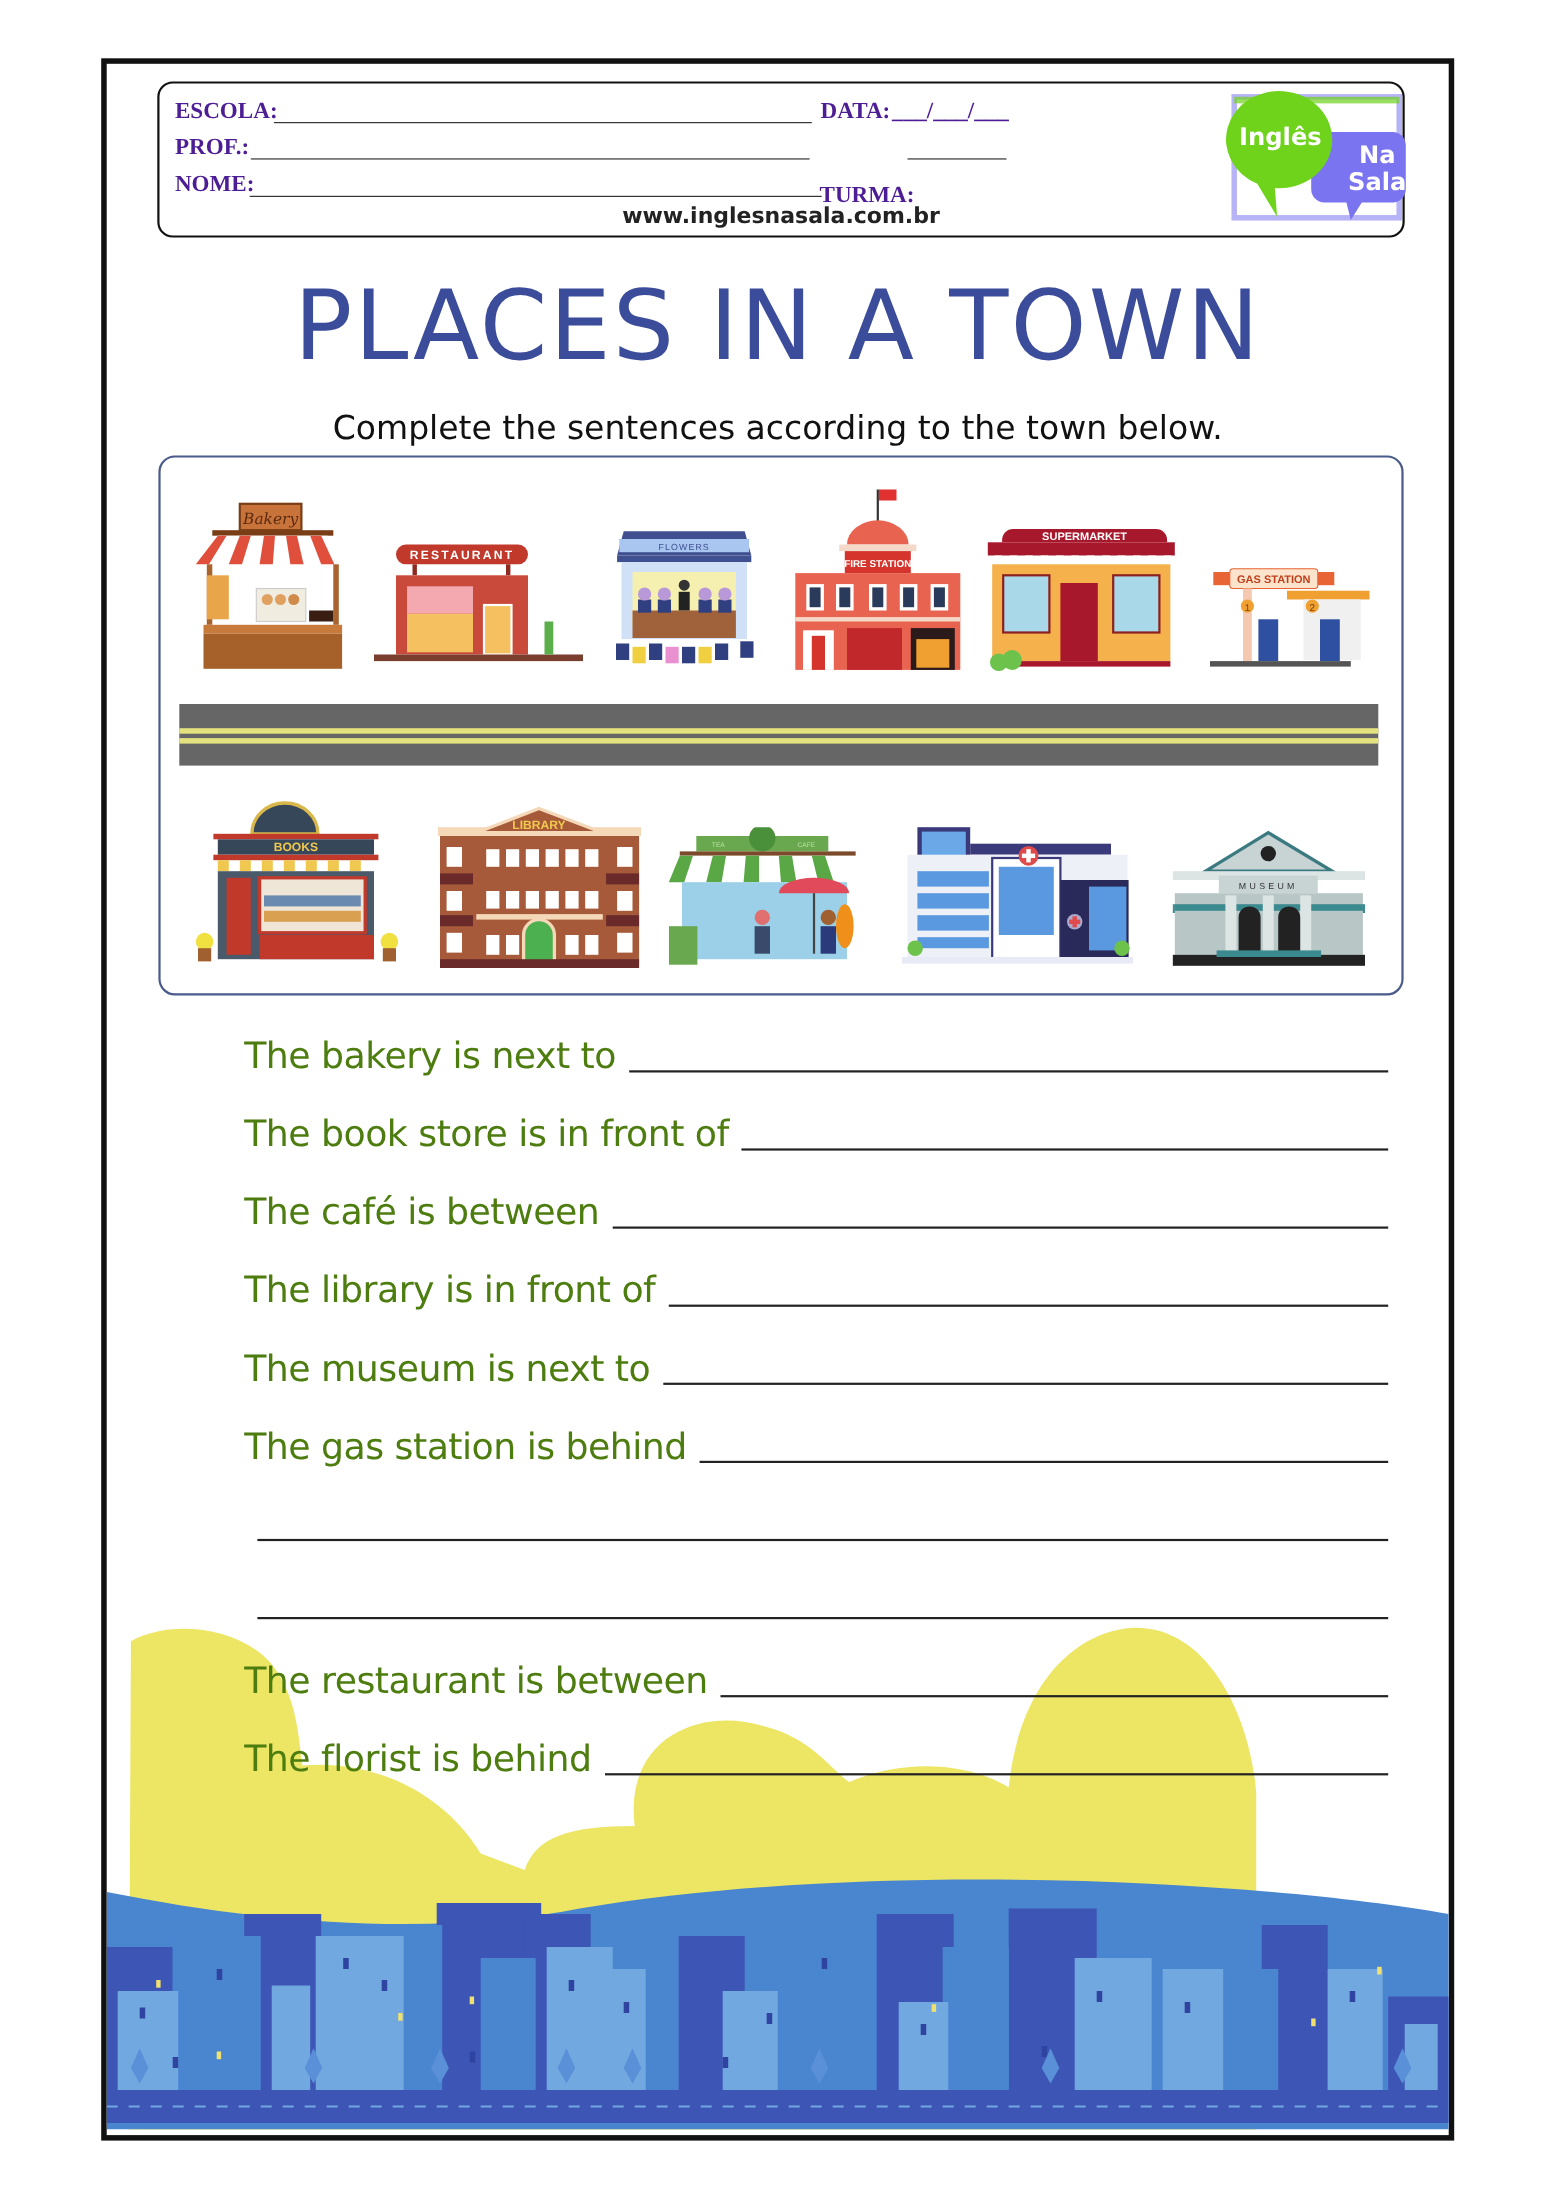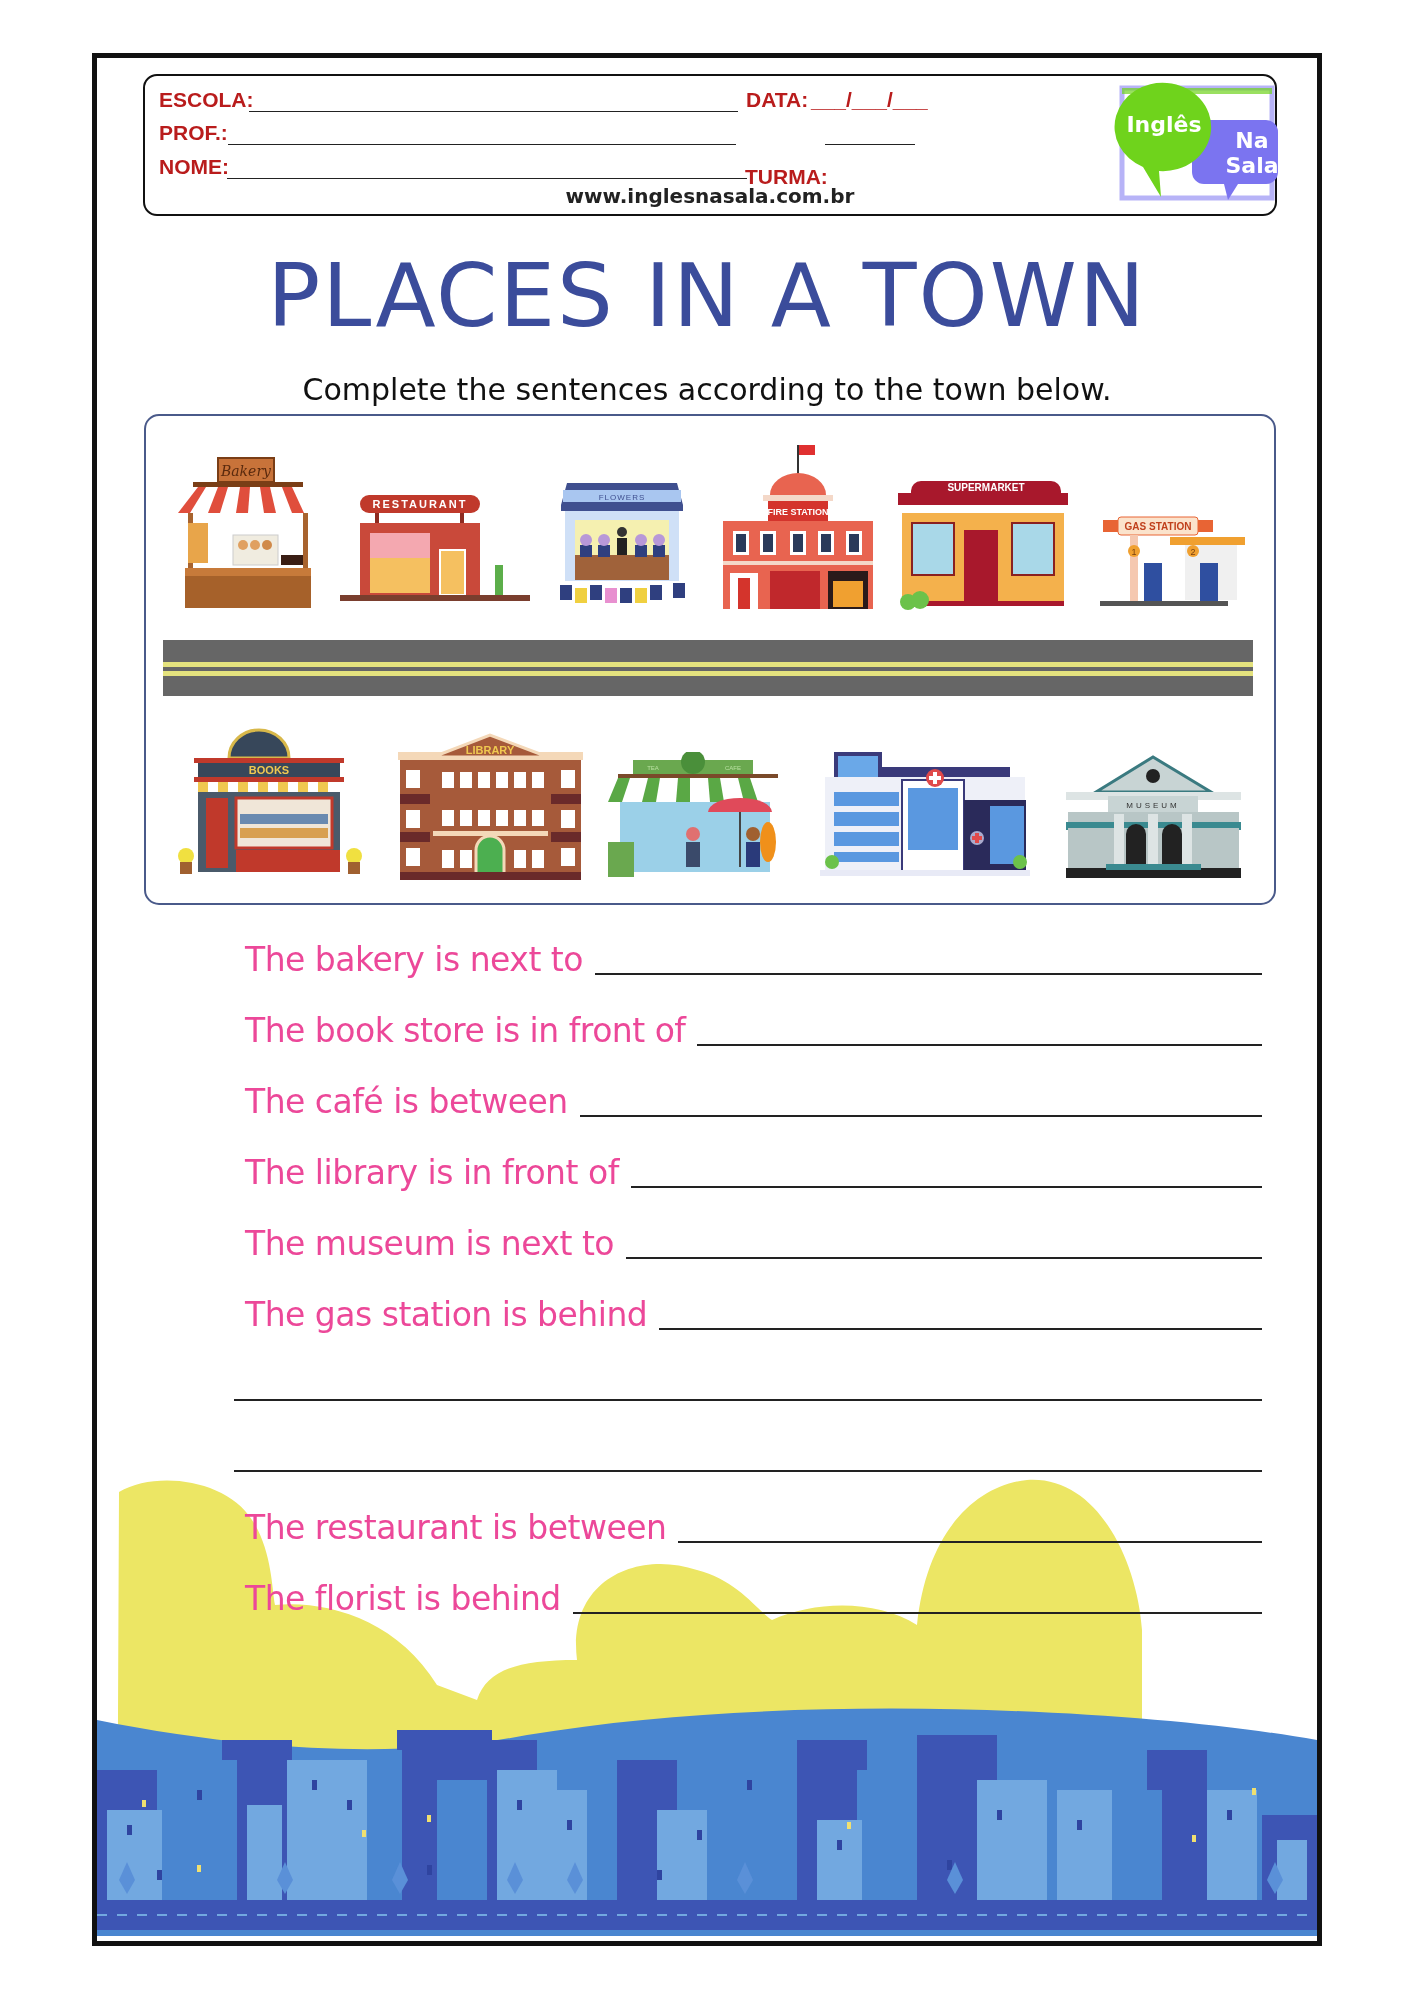--- a/index.html
+++ b/index.html
@@ -1,37 +1,37 @@
 <!DOCTYPE html>
 <html><head>
 <meta charset="utf-8">
 <style>
   html, body { margin:0; padding:0; }
   body { width:1414px; height:2000px; background:#ffffff; position:relative; overflow:hidden; font-family:"Liberation Sans", sans-serif; }
   .page-border { position:absolute; left:92px; top:53px; width:1220px; height:1883px; border:5px solid #111; }
 
   
   .header-box { position:absolute; left:143px; top:74px; width:1130px; height:138px; border:2px solid #111; border-radius:14px; }
-  .hdr-row { position:absolute; font-family:Liberation Sans, sans-serif; font-weight:bold; font-size:21px; color:#b91c1c; white-space:nowrap; }
+  .hdr-row { position:absolute; font-family:Liberation Serif, serif; font-weight:bold; font-size:21px; color:#4c1d95; white-space:nowrap; }
   .hdr-line { position:absolute; border-bottom:1.5px solid #222; height:0; }
   .url { position:absolute; left:0; width:1130px; top:108px; text-align:center; font-weight:bold; font-size:20px; color:#222; font-family:"DejaVu Sans", sans-serif; }
   .logo { position:absolute; left:1112px; top:78px; width:170px; height:125px; }
 
   .title { position:absolute; left:0; width:1414px; top:244px; text-align:center; font-family:"DejaVu Sans", sans-serif; font-size:88px; color:#3b4c9b; letter-spacing:2px; }
   .subtitle { position:absolute; left:0; width:1414px; top:372px; text-align:center; font-family:"DejaVu Sans", sans-serif; font-weight:normal; font-size:30px; color:#111; }
 
   .town-box { position:absolute; left:144px; top:414px; width:1128px; height:487px; border:2px solid #4a5a8a; border-radius:15px; }
   .bld { position:absolute; }
 
   .road { position:absolute; left:163px; top:640px; width:1090px; height:56px; background:#666666; }
   .road .stripe { position:absolute; left:0; right:0; height:5px; background:#e4e27e; }
 
   .sentences { position:absolute; left:222px; top:918px; width:1040px; }
   .sentence { position:relative; height:71px; display:flex; align-items:flex-end; }
-  .sentence .txt { font-family:"DejaVu Sans", sans-serif; font-size:33px; color:#ec4899; white-space:nowrap; padding-bottom:10px; letter-spacing:-0.5px; position:relative; z-index:3;margin-left:23px; }
+  .sentence .txt { font-family:"DejaVu Sans", sans-serif; font-size:33px; color:#4d7c0f; white-space:nowrap; padding-bottom:10px; letter-spacing:-0.5px; position:relative; z-index:3; }
   .sentence .blank { flex:1; border-bottom:2px solid #222; margin-left:12px; margin-bottom:14px; position:relative; z-index:3; }
 
   .cityscape { position:absolute; left:97px; top:1470px; width:1220px; height:466px; z-index:1; }
 </style>
 </head>
 <body>
 
 <div class="page-border"></div>
 
 <div class="header-box">

